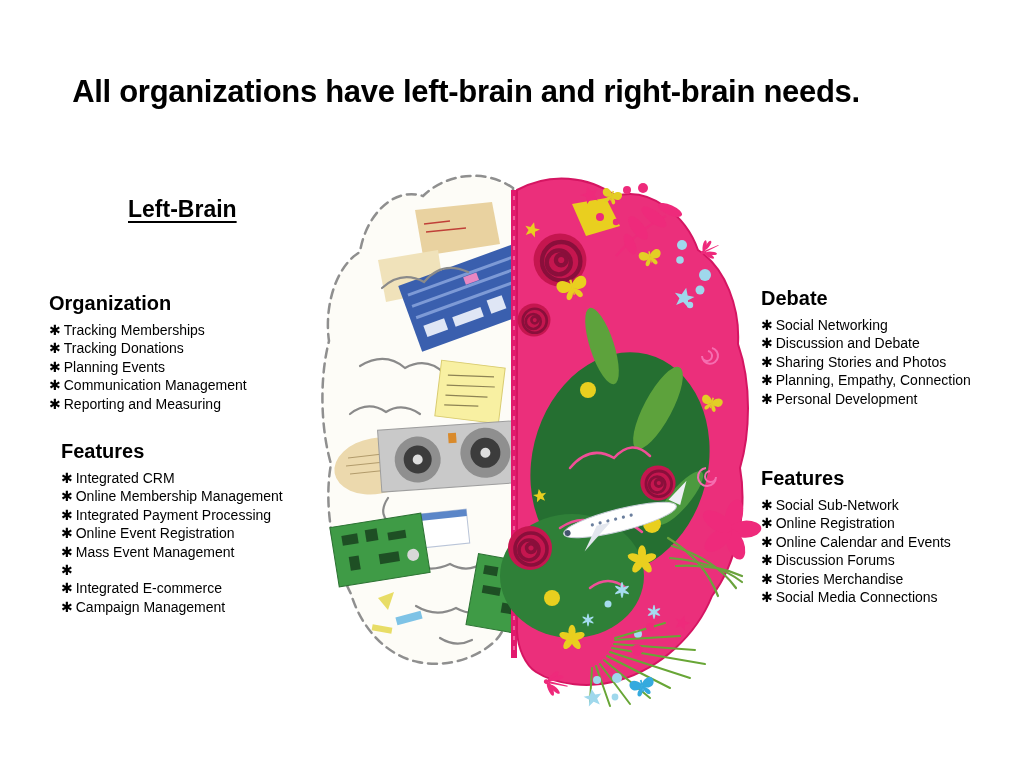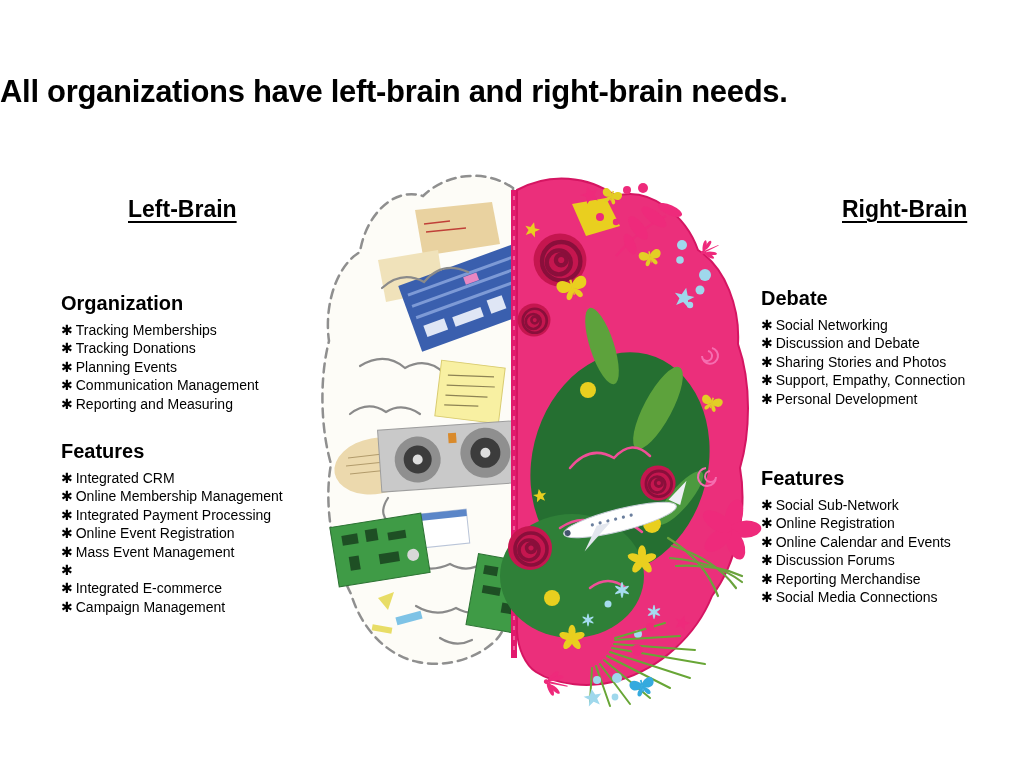--- a/index.html
+++ b/index.html
@@ -1,42 +1,41 @@
 <!DOCTYPE html>
 <html><head>
 <meta charset="utf-8">
 <style>
   html,body{margin:0;padding:0;background:#e8e8e8;}
   .slide{position:relative;width:1024px;height:768px;background:#ffffff;overflow:hidden;
          font-family:"Liberation Sans",sans-serif;color:#000;margin:0 auto;}
-  .page-title{position:absolute;top:74px;left:0;width:932px;
+  .page-title{position:absolute;top:74px;left:0;width:932px;text-align:center;
               font-size:31px;font-weight:600;letter-spacing:-0.3px;}
   .col-heading{position:absolute;font-size:23px;font-weight:700;
                text-decoration:underline;text-decoration-thickness:2px;text-underline-offset:4px;margin-left:36px;}
   #left-heading{left:92px;top:196px;}
   #right-heading{left:806px;top:196px;}
   .section{position:absolute;}
   .section h3{margin:0 0 8px 0;font-size:20px;font-weight:700;line-height:1;}
-  #sec-org{left:61px;top:293px;}
+  #sec-org{left:49px;top:293px;}
   #sec-feat-left{left:61px;top:441px;}
   #sec-passion{left:761px;top:288px;}
   #sec-feat-right{left:761px;top:468px;}
   .item{display:flex;align-items:center;font-size:14px;line-height:18.4px;white-space:nowrap;}
   .bullet{font-family:"DejaVu Sans",sans-serif;font-size:14px;font-weight:700;margin-right:3px;}
   .brain{position:absolute;left:320px;top:168px;width:450px;height:545px;}
 </style>
 </head>
 <body>
 
 <div class="slide">
 
   <div class="page-title">All organizations have left-brain and right-brain needs.</div>
 
   <div class="col-heading" id="left-heading">Left-Brain</div>
-  <div class="col-heading" id="right-heading">Right-Brain</div>
 
   <div class="section" id="sec-org">
     <h3>Organization</h3>
     <div>
         <div class="item">
           <span class="bullet">✱</span>
           <span>Tracking Memberships</span>
         </div>
         <div class="item">
           <span class="bullet">✱</span>
@@ -104,21 +103,21 @@
         <div class="item">
           <span class="bullet">✱</span>
           <span>Discussion and Debate</span>
         </div>
         <div class="item">
           <span class="bullet">✱</span>
           <span>Sharing Stories and Photos</span>
         </div>
         <div class="item">
           <span class="bullet">✱</span>
-          <span>Support, Empathy, Connection</span>
+          <span>Planning, Empathy, Connection</span>
         </div>
         <div class="item">
           <span class="bullet">✱</span>
           <span>Personal Development</span>
         </div>
       </div>
   </div>
 
   <div class="section" id="sec-feat-right">
     <h3>Features</h3>
@@ -134,21 +133,21 @@
         <div class="item">
           <span class="bullet">✱</span>
           <span>Online Calendar and Events</span>
         </div>
         <div class="item">
           <span class="bullet">✱</span>
           <span>Discussion Forums</span>
         </div>
         <div class="item">
           <span class="bullet">✱</span>
-          <span>Reporting Merchandise</span>
+          <span>Stories Merchandise</span>
         </div>
         <div class="item">
           <span class="bullet">✱</span>
           <span>Social Media Connections</span>
         </div>
       </div>
   </div>
 
   <svg class="brain" viewBox="0 0 450 545" xmlns="http://www.w3.org/2000/svg">
     <defs>

